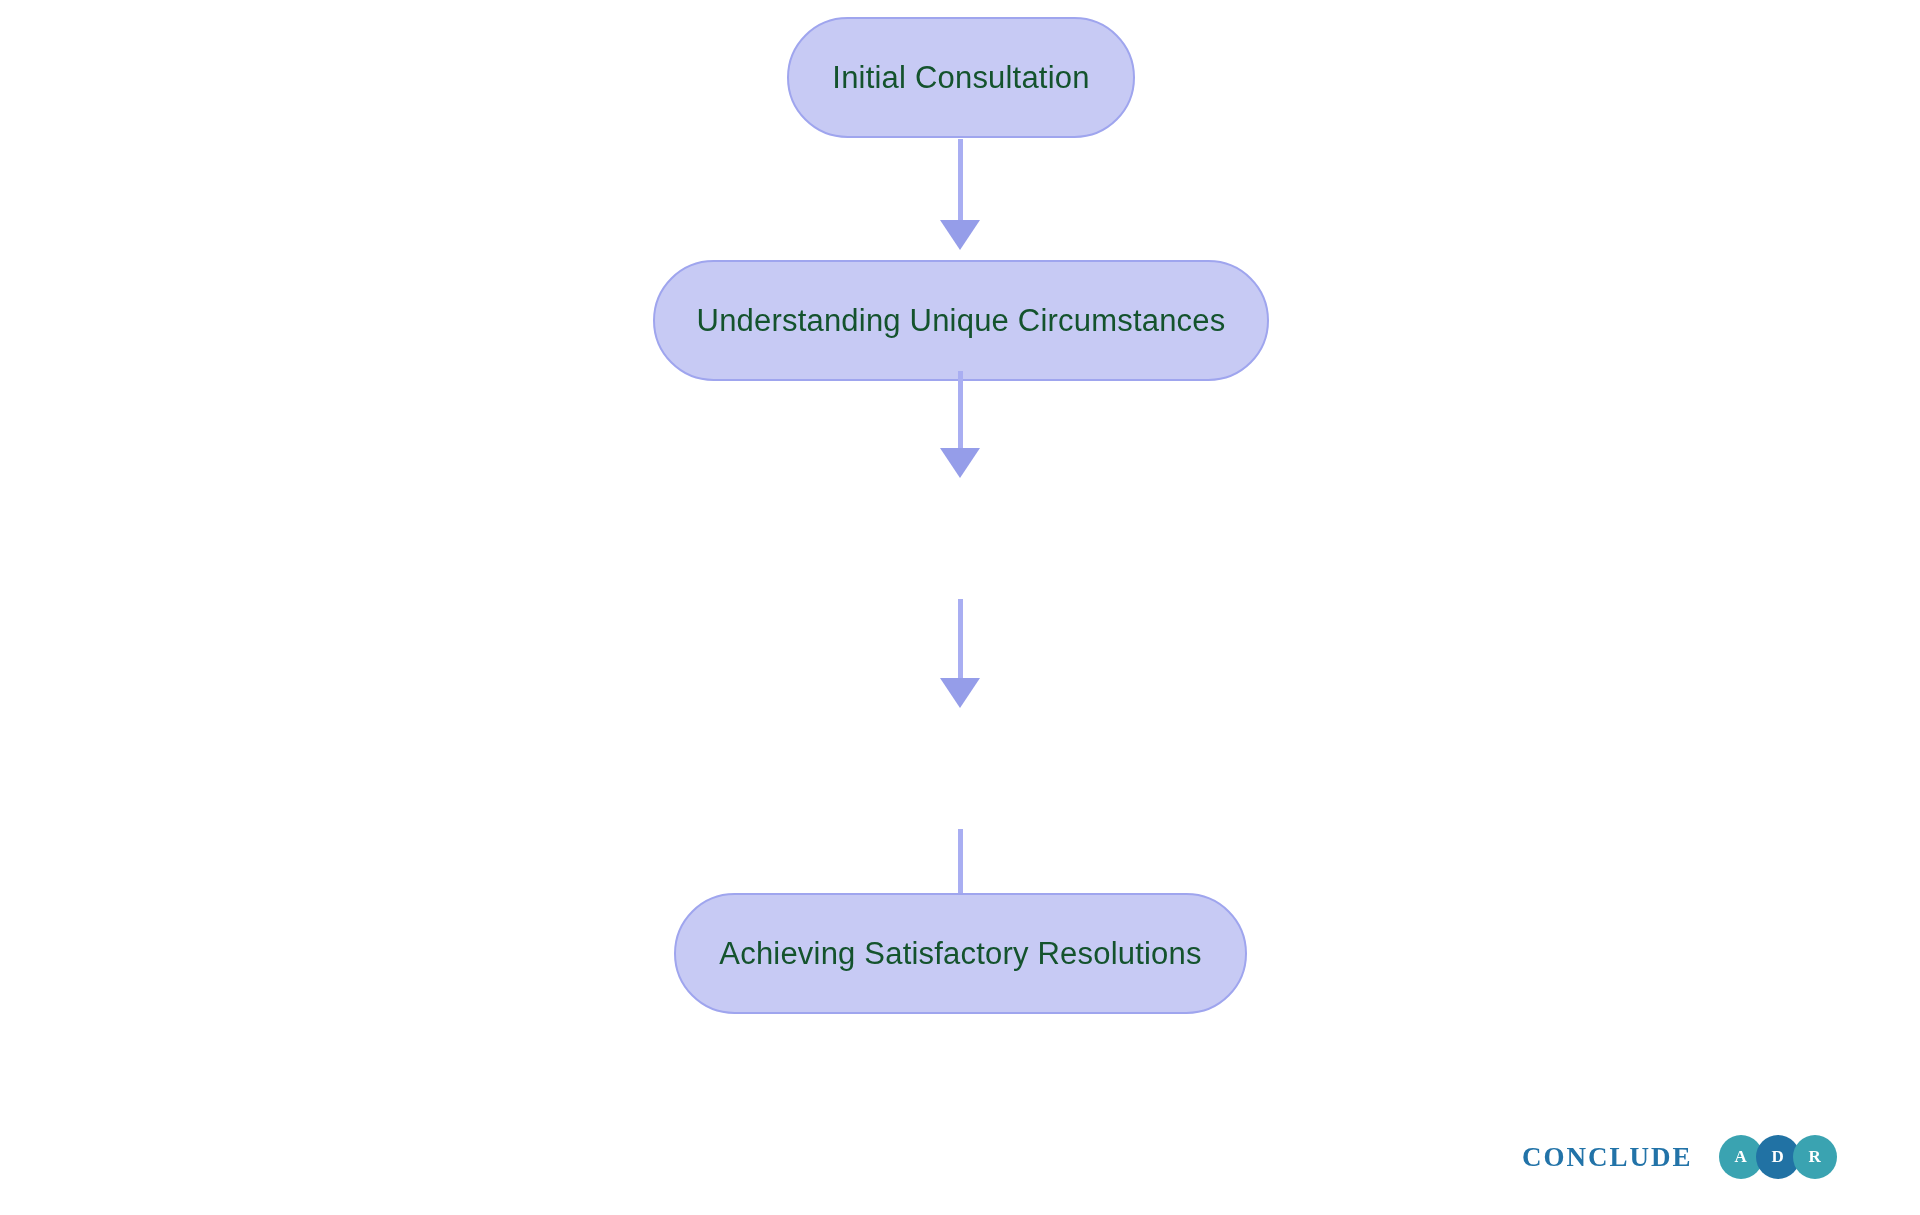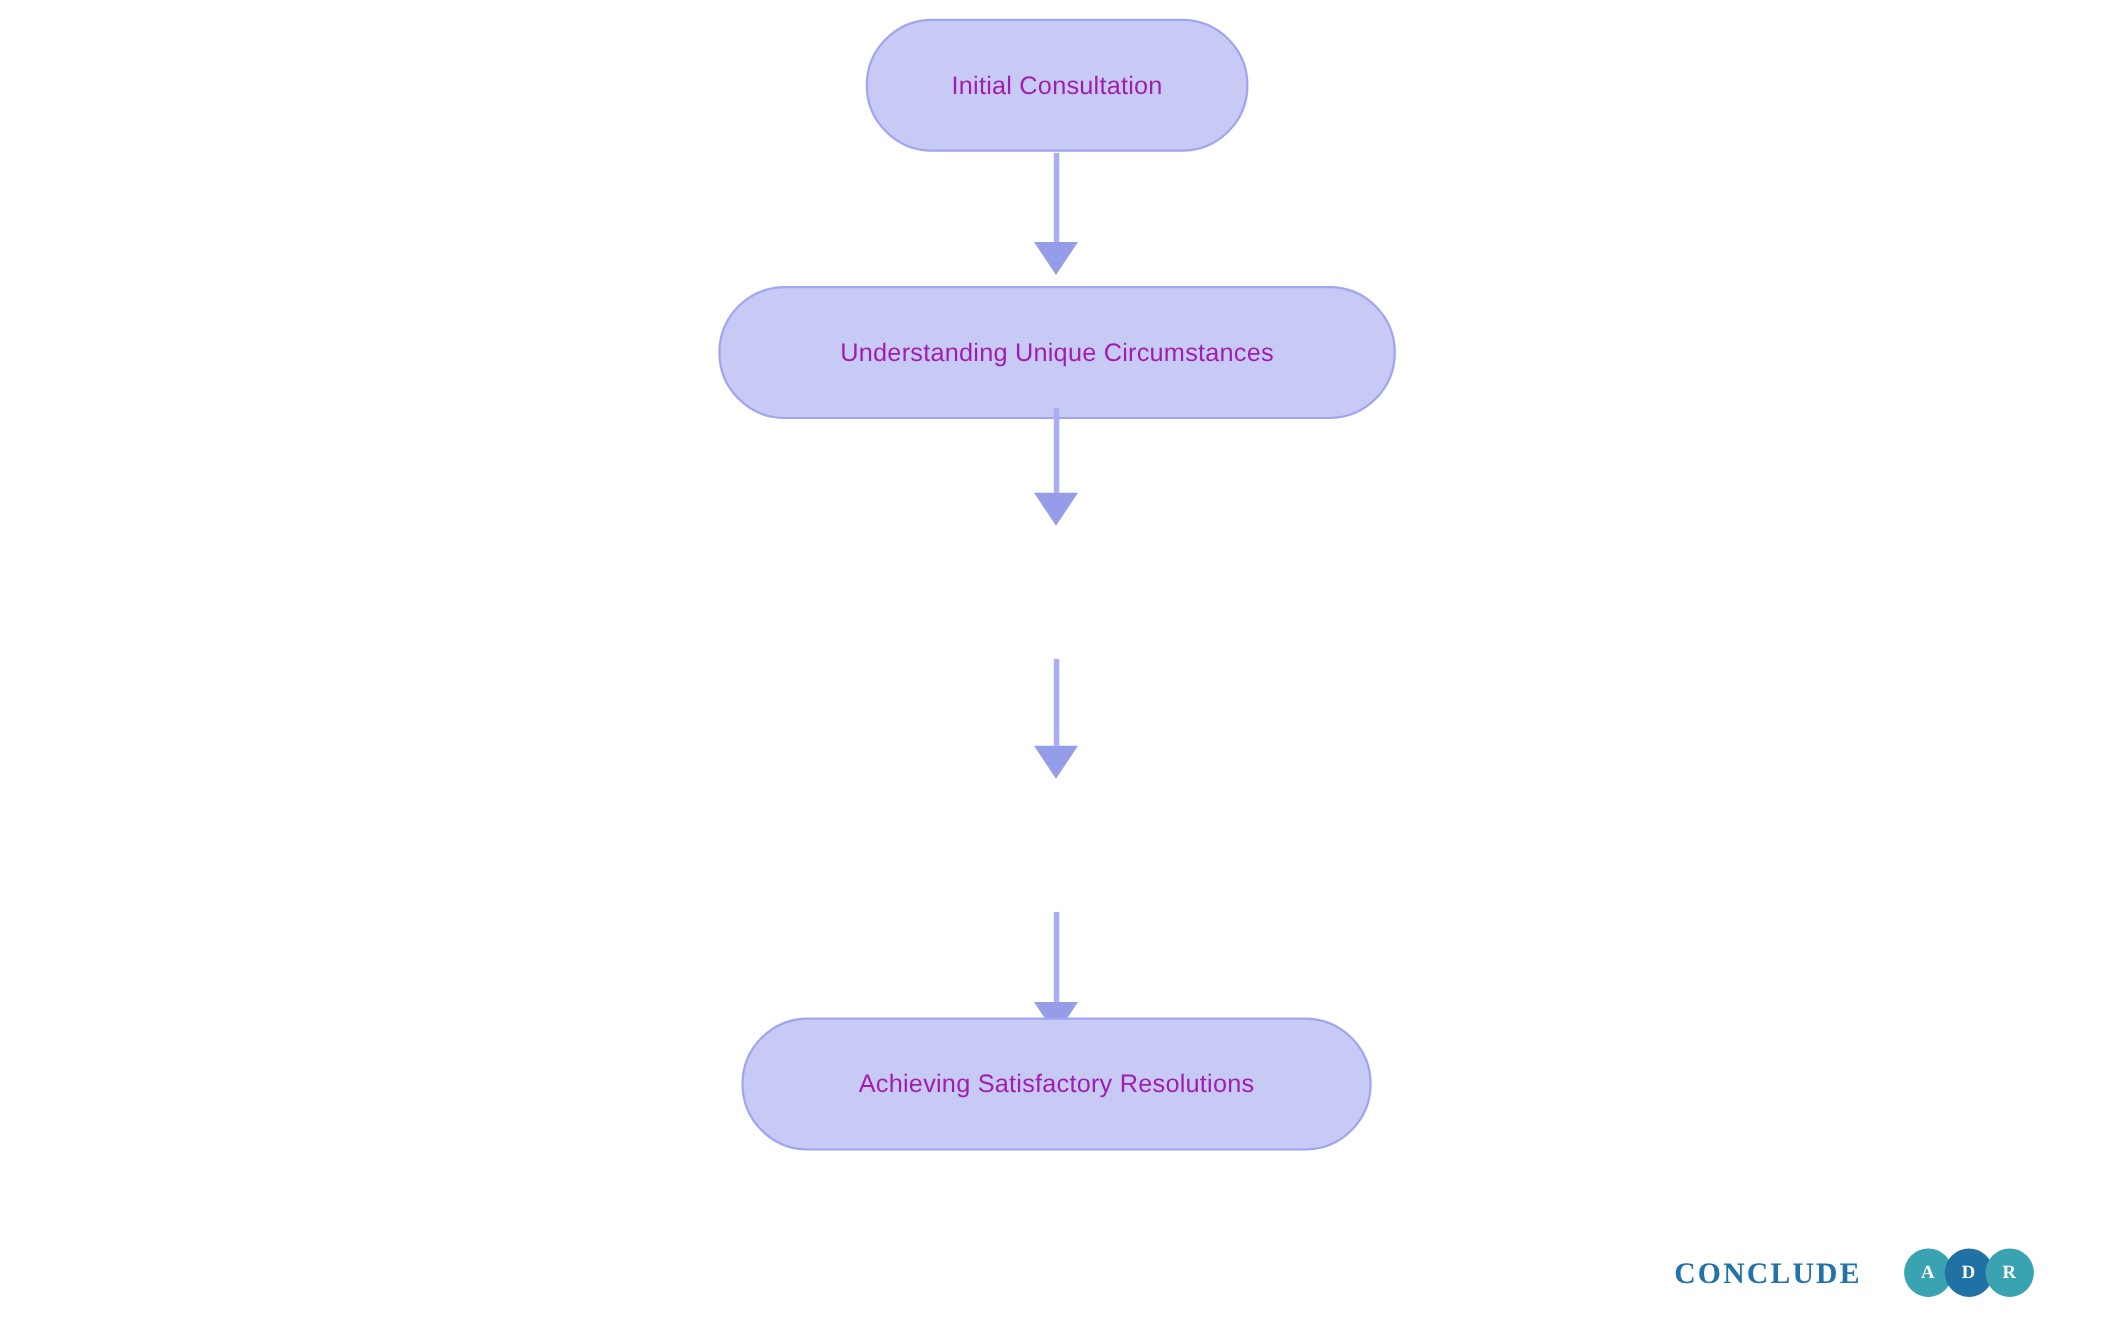--- a/index.html
+++ b/index.html
@@ -22,30 +22,30 @@
     box-sizing: border-box;
     height: 121px;
     border-radius: 60.5px;
     background: #c7caf4;
     border: 2px solid #9fa5ee;
     display: flex;
     align-items: center;
     justify-content: center;
   }
   .node-label {
-    color: #a21caf;
-    font-size: 23px;
+    color: #14532d;
+    font-size: 31px;
     letter-spacing: 0.2px;
     white-space: nowrap;
   }
   .n1 { left: 787px; top: 17px;  width: 348px; }
   .n2 { left: 653px; top: 260px; width: 616px; }
   .n3 { left: 694px; top: 478px; width: 532px; }
   .n4 { left: 694px; top: 708px; width: 531px; }
-  .n5 { left: 674px; top: 925px; width: 573px; }
+  .n5 { left: 674px; top: 893px; width: 573px; }
 
   
   .arrow {
     position: absolute;
     left: 940px;
     width: 40px;
     display: flex;
     flex-direction: column;
     align-items: center;
   }
@@ -74,21 +74,21 @@
     height: 44px;
     display: flex;
     align-items: center;
   }
   .logo-wordmark {
     font-family: "Liberation Serif", serif;
     font-weight: bold;
     font-size: 27px;
     color: #2273a8;
     letter-spacing: 2px;
-    margin-right: 38px;
+    margin-right: 26px;
     white-space: nowrap;
   }
   .logo-circle {
     width: 44px;
     height: 44px;
     border-radius: 50%;
     display: flex;
     align-items: center;
     justify-content: center;
     color: #ffffff;

